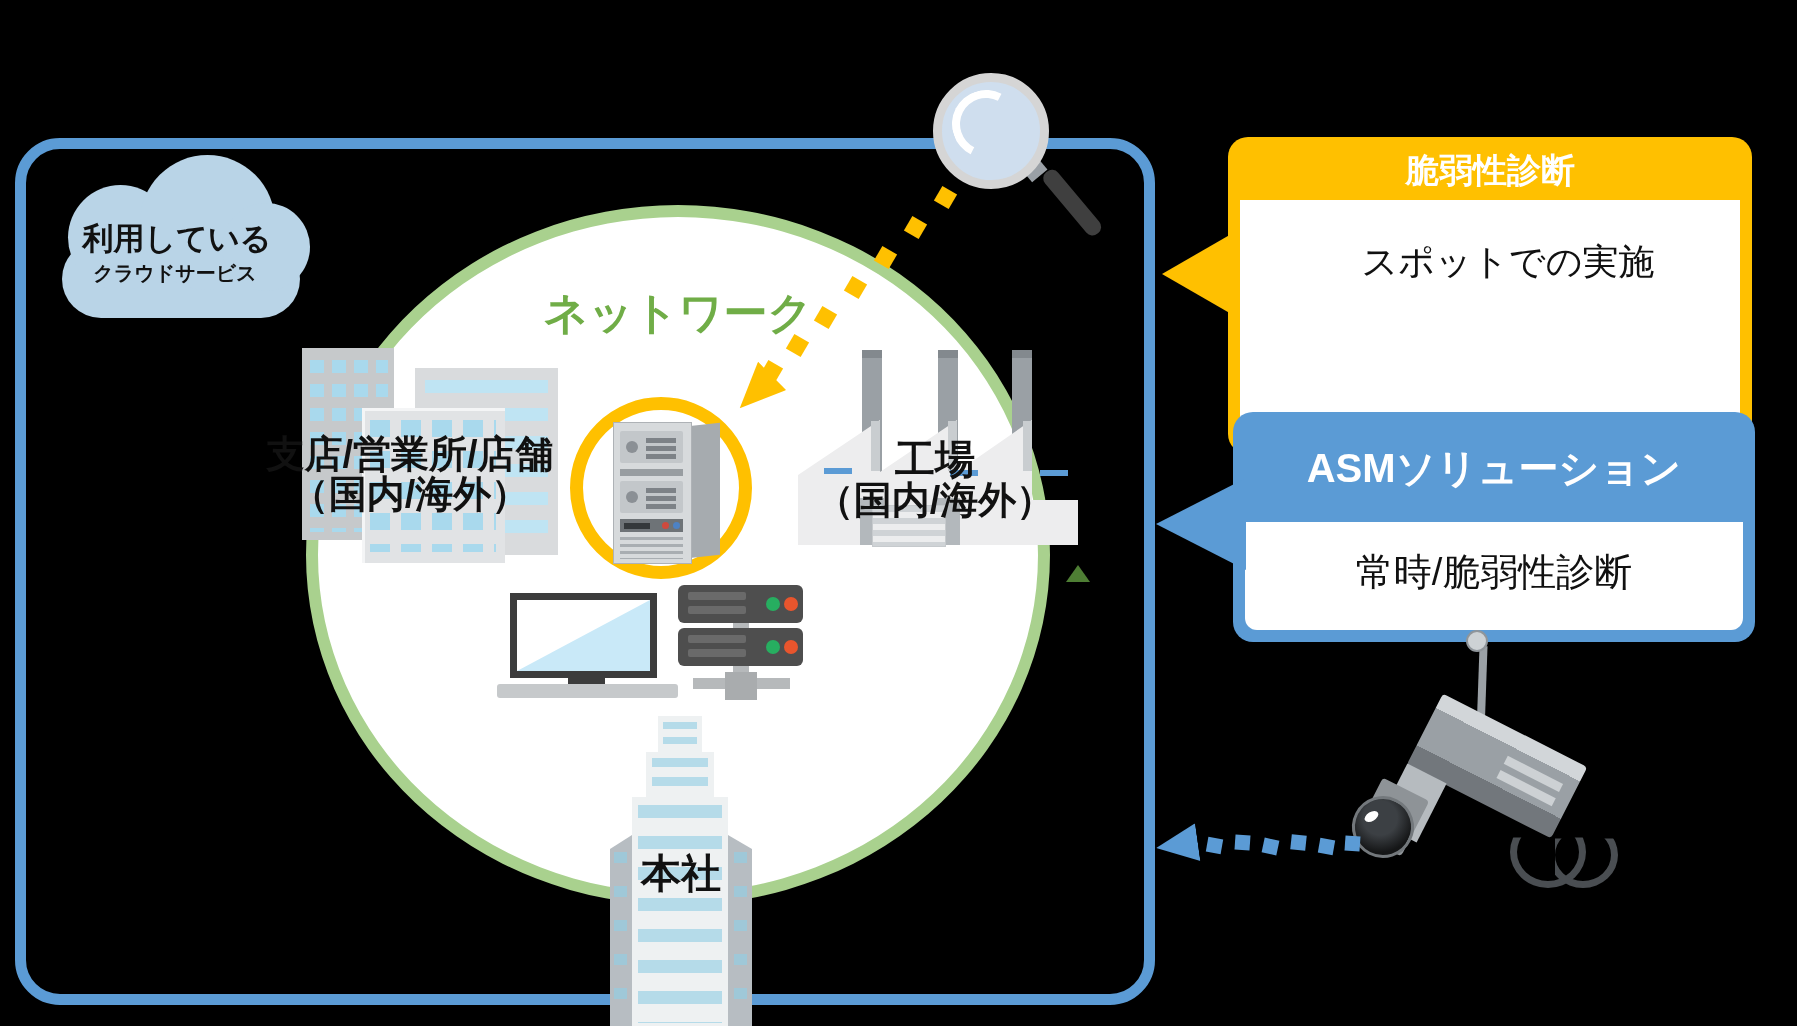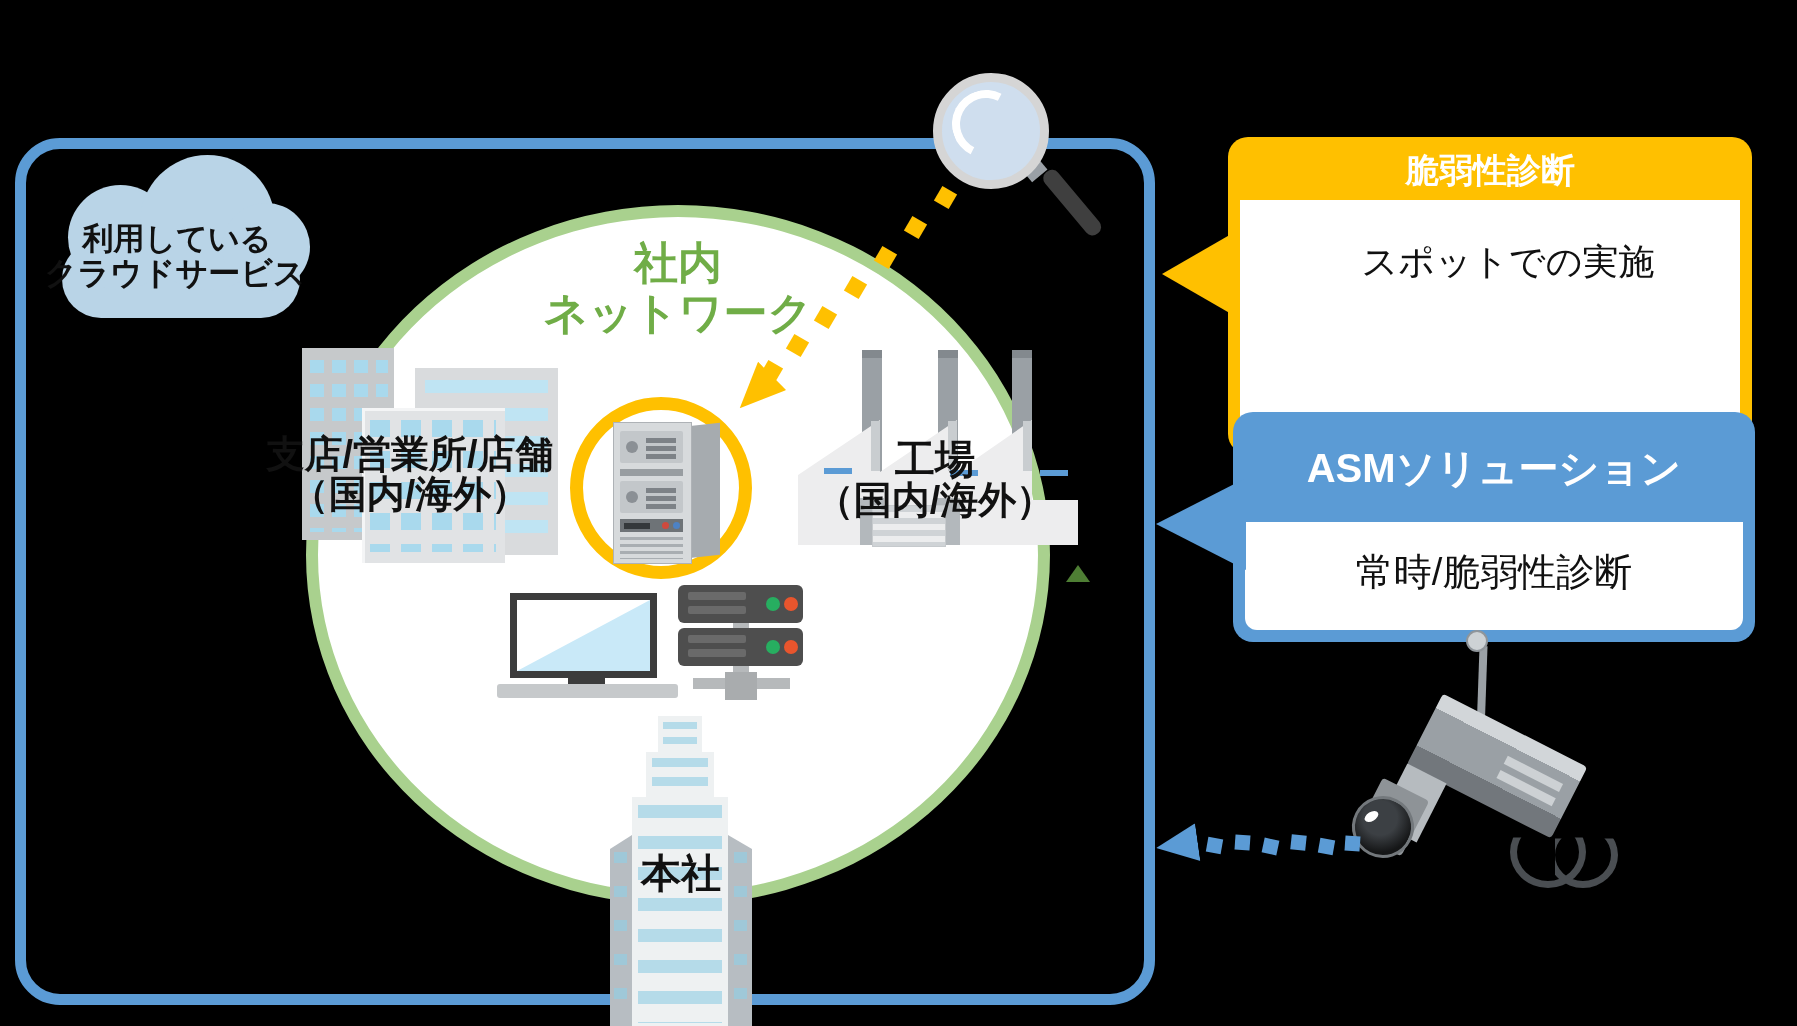--- a/index.html
+++ b/index.html
@@ -8,21 +8,21 @@
   .abs{position:absolute;}
   .txt{position:absolute;color:#111;font-weight:bold;text-align:center;white-space:nowrap;}
 
   
   #scope-rect{left:15px;top:138px;width:1118px;height:845px;border:11px solid #5b9bd5;border-radius:45px;}
   #scope-label{left:62px;top:922px;font-size:48px;color:#2e75b6;}
 
   
   .puff{position:absolute;background:#b9d4e7;border-radius:50%;}
   #cloud-l1{left:42px;top:222px;width:270px;font-size:31px;line-height:34px;}
-  #cloud-l2{left:30px;top:256px;width:290px;font-size:32px;line-height:34px;}
+  #cloud-l2{left:30px;top:256px;width:290px;font-size:20px;line-height:34px;}
 
   
   #net-ellipse{left:306px;top:205px;width:720px;height:676px;background:#fff;border:12px solid #a9d18e;border-radius:50%;}
   #net-l1{left:528px;top:238px;width:300px;font-size:44px;line-height:50px;color:#70ad47;}
   #net-l2{left:528px;top:288px;width:300px;font-size:44px;line-height:50px;color:#70ad47;}
 
   
   .bldg{position:absolute;}
   #bldgA{left:302px;top:348px;width:92px;height:192px;background:#c6c9cb;}
   #bldgA-win{left:310px;top:360px;width:78px;height:172px;background:#a9d9ed;
@@ -145,21 +145,20 @@
   <div>
     <div class="puff" style="left:62px;top:240px;width:238px;height:78px;border-radius:40px;"></div>
     <div class="puff" style="left:68px;top:185px;width:105px;height:105px;"></div>
     <div class="puff" style="left:140px;top:155px;width:135px;height:135px;"></div>
     <div class="puff" style="left:222px;top:203px;width:88px;height:88px;"></div>
   </div>
   <div class="txt" id="cloud-l1">利用している</div>
   <div class="txt" id="cloud-l2">クラウドサービス</div>
 
   <div class="abs" id="net-ellipse"></div>
-  <div class="txt" id="net-l1">社内</div>
   <div class="txt" id="net-l2">ネットワーク</div>
 
   <div>
     <div class="bldg" id="bldgA"></div>
     <div class="bldg" id="bldgA-win"></div>
     <div class="bldg" id="bldgB"></div>
     <div class="bldg" id="bldgB-win"></div>
     <div class="bldg" id="bldgC"></div>
     <div class="bldg" id="bldgC-win"></div>
   </div>

